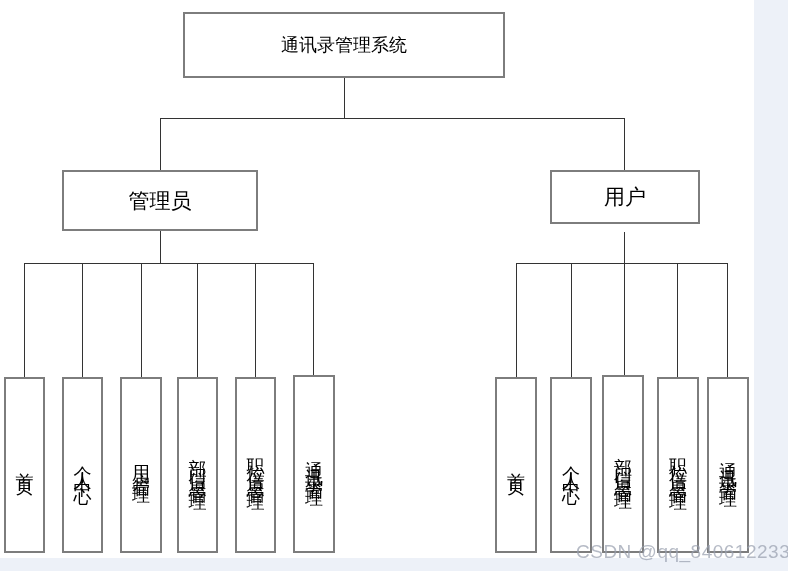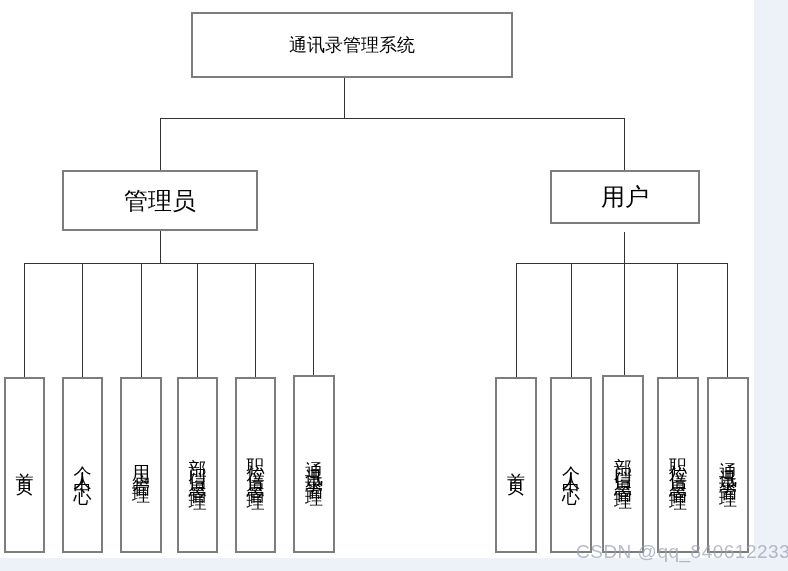--- a/index.html
+++ b/index.html
@@ -8,22 +8,22 @@
     font-family:"DejaVu Sans", sans-serif; overflow:hidden; color:#000;
   }
   .strip { position:absolute; background:#edf1f8; }
   .strip.right  { top:0; left:754px; width:34px; height:571px; }
   .strip.bottom { top:558px; left:0; width:788px; height:13px; }
 
   .box {
     position:absolute; box-sizing:border-box; background:#ffffff;
     border:2px solid #7d7d7d; display:flex; align-items:center; justify-content:center;
   }
-  .root-box   { left:191px; top:12px;  width:322px; height:66px; font-size:18px; }
-  .branch-box { font-size:24px; }
+  .root-box   { left:183px; top:12px;  width:322px; height:66px; font-size:18px; }
+  .branch-box { font-size:21px; }
   .branch-admin { left:62px;  top:170px; width:196px; height:61px; }
   .branch-user  { left:550px; top:170px; width:150px; height:54px; }
 
   .leaf { top:377px; height:176px; font-size:18px; }
   .leaf .vtext {
     writing-mode:vertical-rl; text-orientation:upright;
     letter-spacing:7px; line-height:1;
   }
   .leaf.a1 { left:4px;   width:41px; }
   .leaf.a2 { left:62px;  width:41px; }

